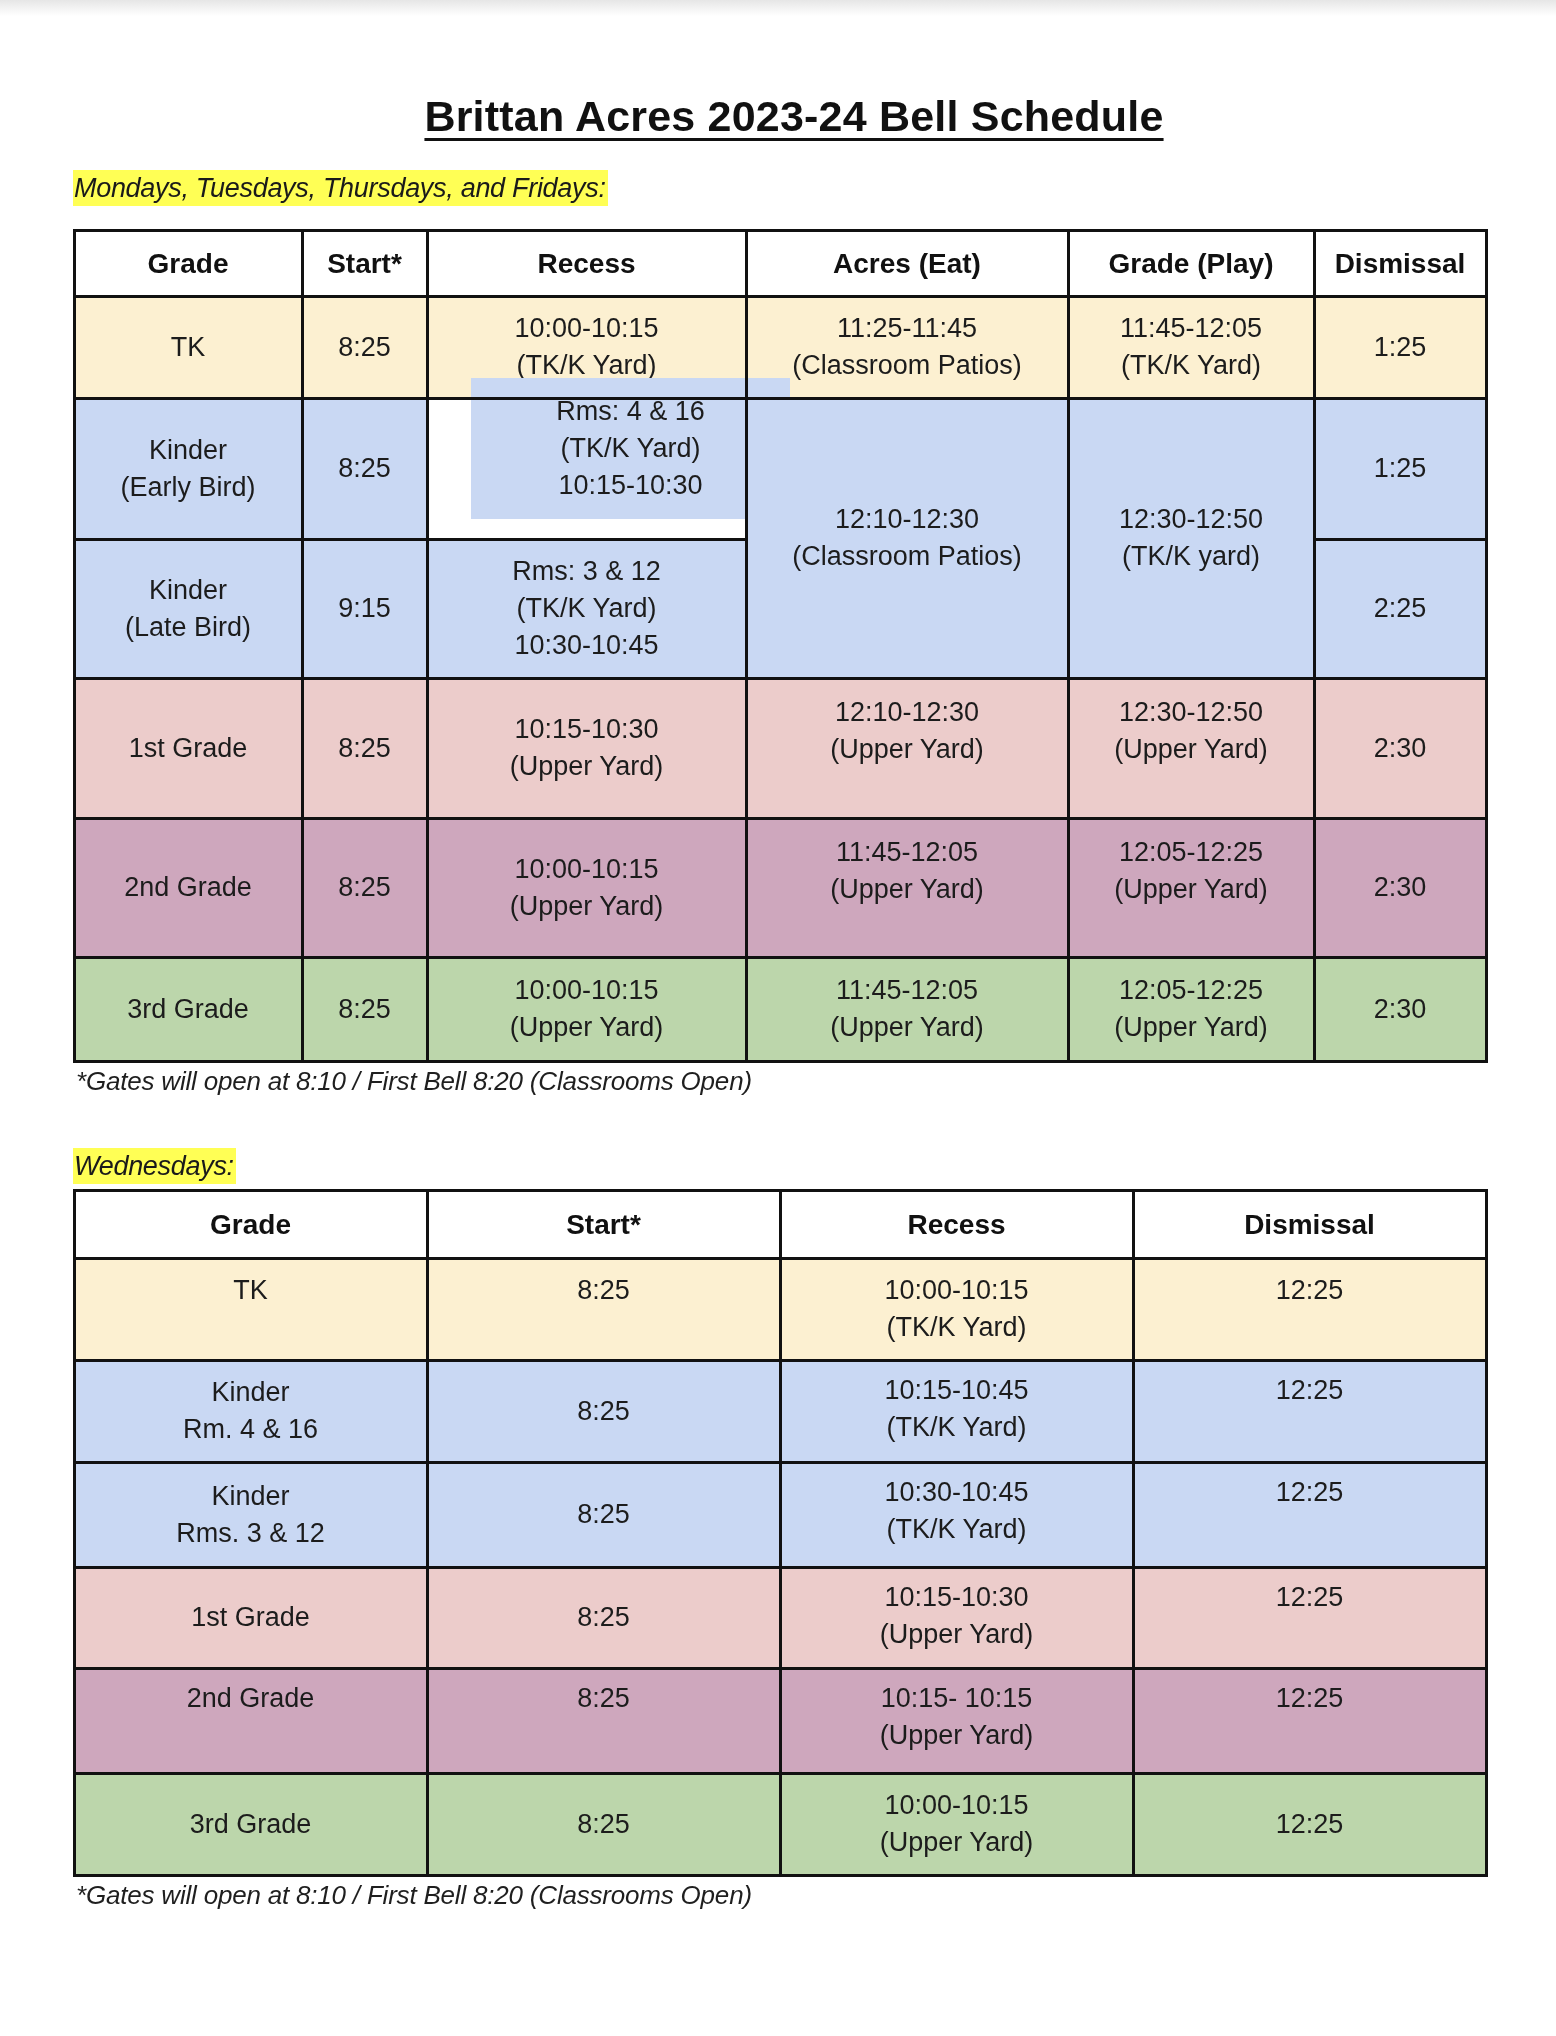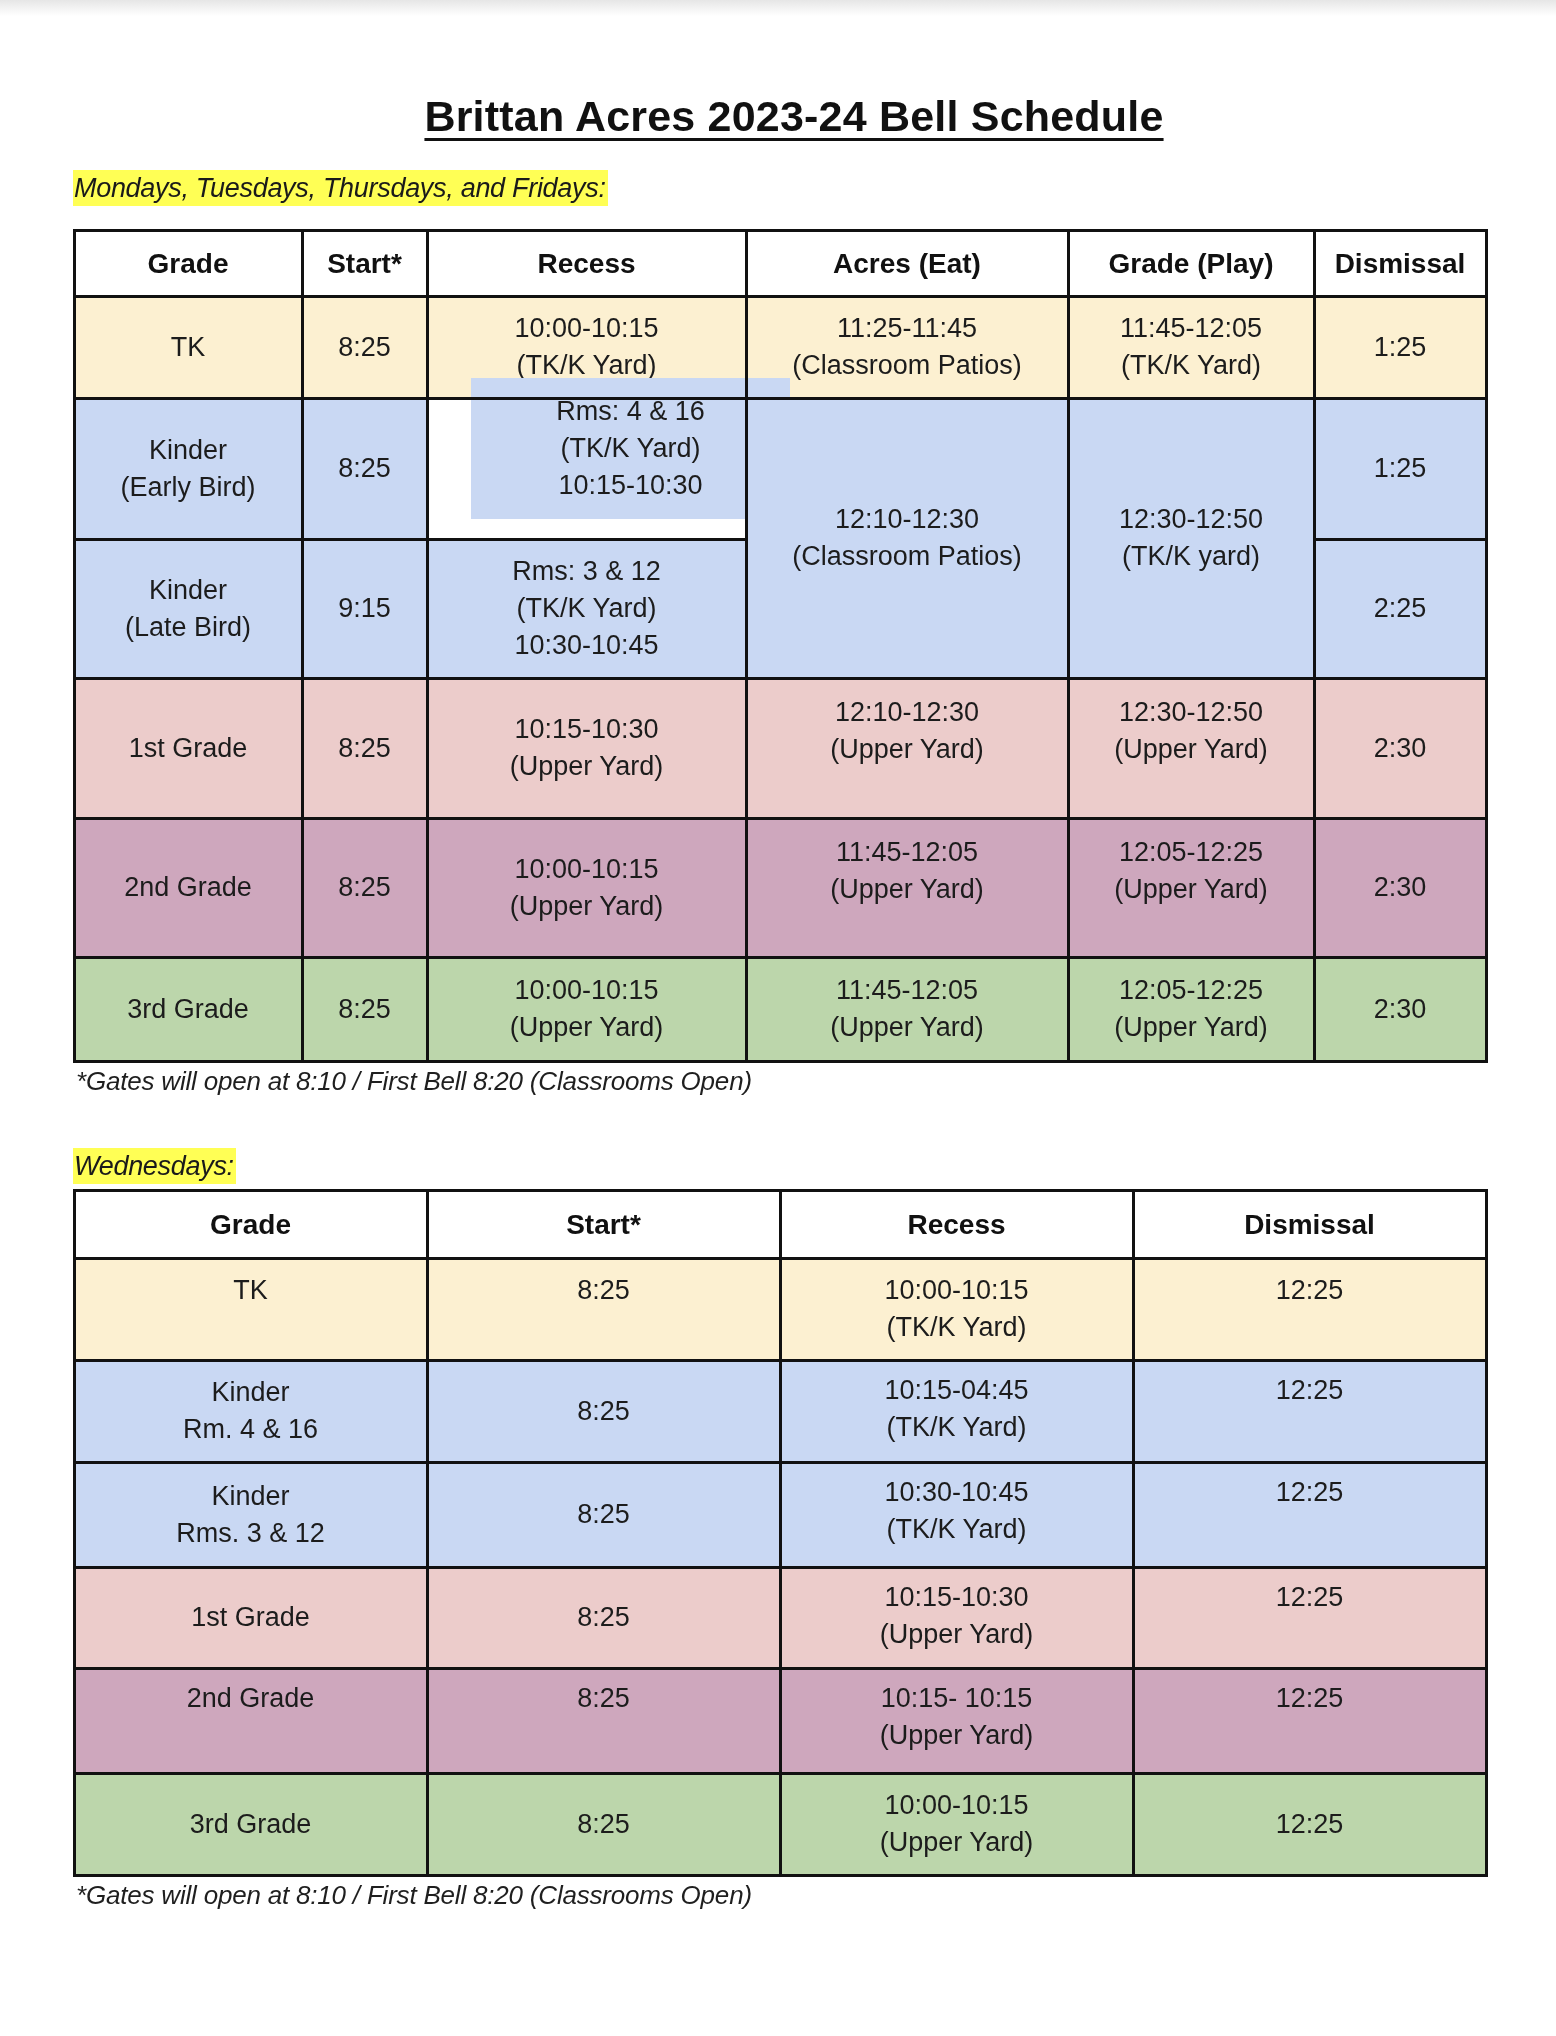--- a/index.html
+++ b/index.html
@@ -166,21 +166,21 @@
     <div class="cell c-tk top" style="left:427px;top:1258px;width:353px;height:102px;padding-top:14px;">8:25</div>
     <div class="cell c-tk top" style="left:780px;top:1258px;width:353px;height:102px;padding-top:14px;">10:00-10:15
 (TK/K Yard)</div>
     <div class="cell c-tk top" style="left:1133px;top:1258px;width:353px;height:102px;padding-top:14px;">12:25</div>
   </div>
 
   <div>
     <div class="cell c-k" style="left:74px;top:1360px;width:353px;height:102px;">Kinder
 Rm. 4 &amp; 16</div>
     <div class="cell c-k" style="left:427px;top:1360px;width:353px;height:102px;">8:25</div>
-    <div class="cell c-k top" style="left:780px;top:1360px;width:353px;height:102px;padding-top:12px;">10:15-04:45
+    <div class="cell c-k top" style="left:780px;top:1360px;width:353px;height:102px;padding-top:12px;">10:15-10:45
 (TK/K Yard)</div>
     <div class="cell c-k top" style="left:1133px;top:1360px;width:353px;height:102px;padding-top:12px;">12:25</div>
   </div>
 
   <div>
     <div class="cell c-k" style="left:74px;top:1462px;width:353px;height:105px;">Kinder
 Rms. 3 &amp; 12</div>
     <div class="cell c-k" style="left:427px;top:1462px;width:353px;height:105px;">8:25</div>
     <div class="cell c-k top" style="left:780px;top:1462px;width:353px;height:105px;padding-top:12px;">10:30-10:45
 (TK/K Yard)</div>

